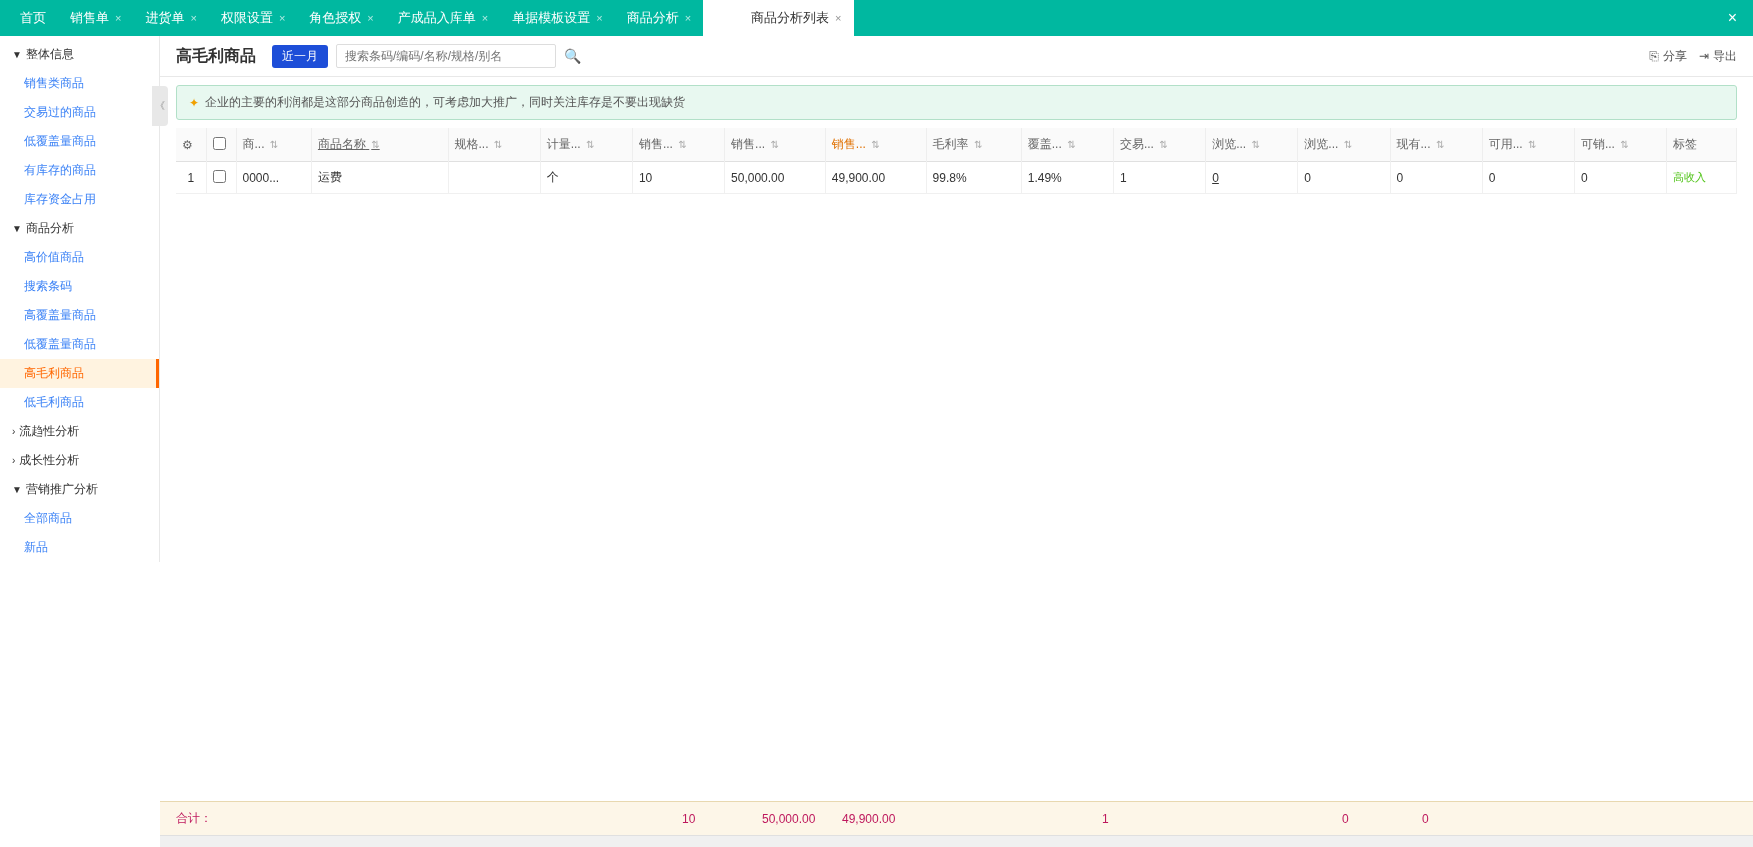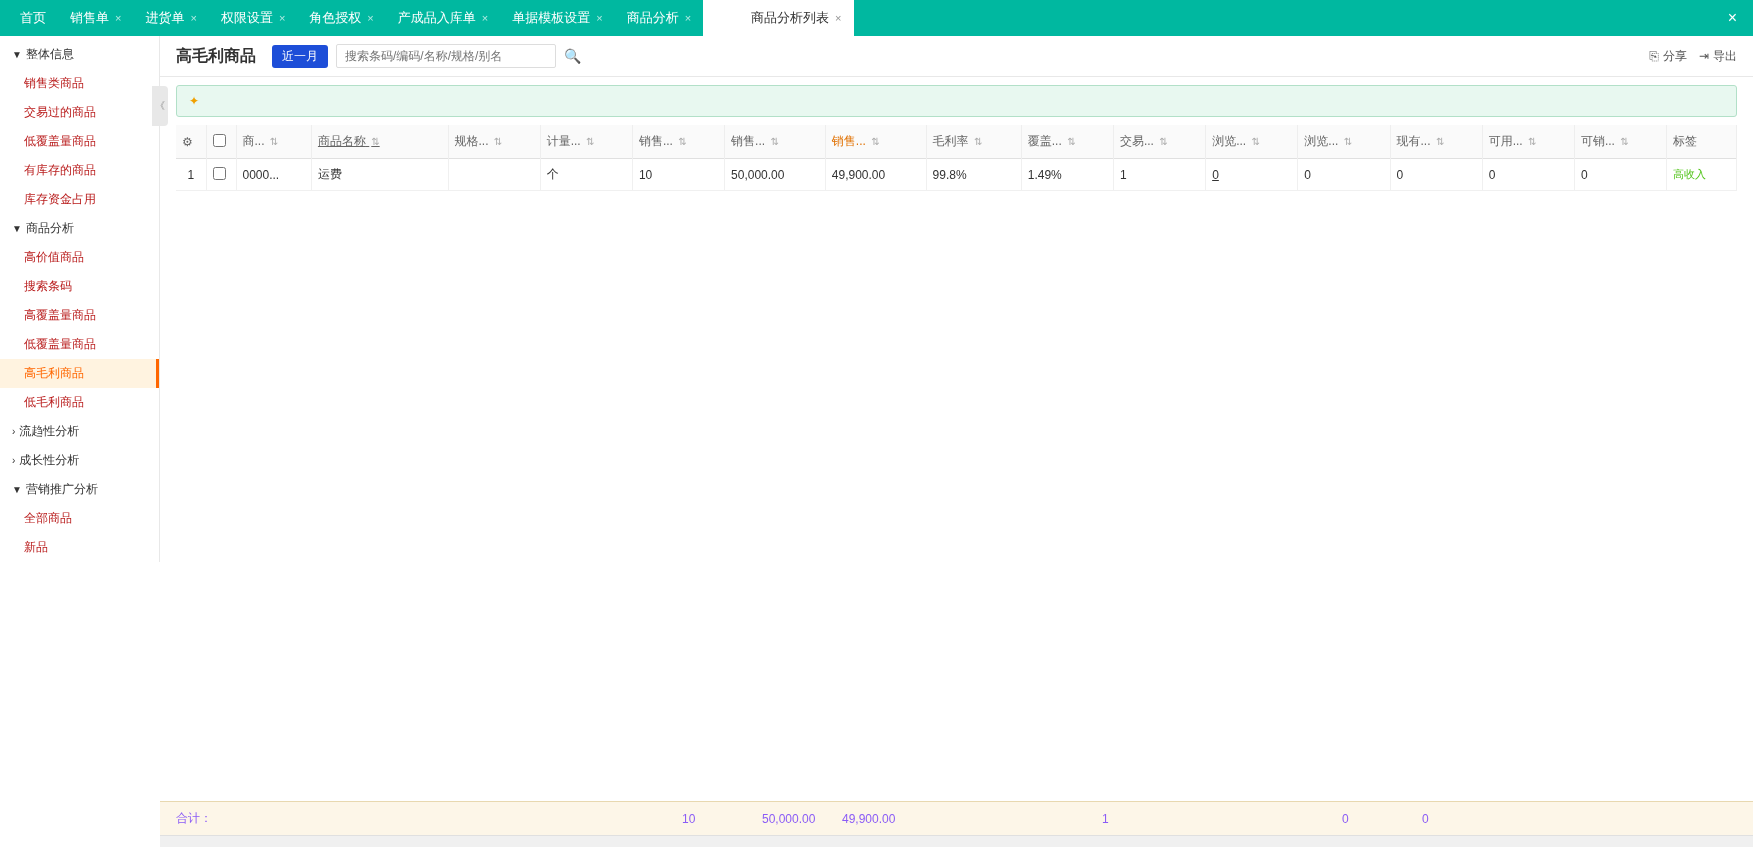--- a/index.html
+++ b/index.html
@@ -64,21 +64,21 @@
       cursor: pointer;
       font-weight: 500;
     }
     .sidebar-group-header .arrow {
       margin-right: 4px;
       font-size: 10px;
     }
     .sidebar-item {
       padding: 6px 12px 6px 24px;
       font-size: 12px;
-      color: #b91c1c;
+      color: #3b82f6;
       cursor: pointer;
       white-space: nowrap;
     }
     .sidebar-item.active {
       background: #fff3e0;
       color: #ff6600;
       border-right: 3px solid #ff6600;
     }
     .sidebar-collapse-btn {
       position: absolute;
@@ -226,21 +226,21 @@
 
     
     .footer-bar {
       background: #fdf6e8;
       border-top: 1px solid #e8d8b0;
       padding: 8px 16px;
       display: flex;
       align-items: center;
       flex-shrink: 0;
       font-size: 12px;
-      color: #8b5cf6;
+      color: #be185d;
       gap: 0;
     }
     .footer-label {
       width: 200px;
     }
     .footer-cell {
       padding: 0 6px;
       min-width: 80px;
     }
 
@@ -387,20 +387,21 @@
         </button>
         <button class="action-btn">
           <span>⇥</span>
           <span>导出</span>
         </button>
       </div>
     </div>
 
     <div class="info-banner">
       <span class="info-icon">✦</span>
+      <span>企业的主要的利润都是这部分商品创造的，可考虑加大推广，同时关注库存是不要出现缺货</span>
     </div>
 
     <div class="table-container">
       <table>
         <thead>
           <tr>
             <th style="width:30px;">
               <span>⚙</span>
             </th>
             <th class="checkbox-col">

